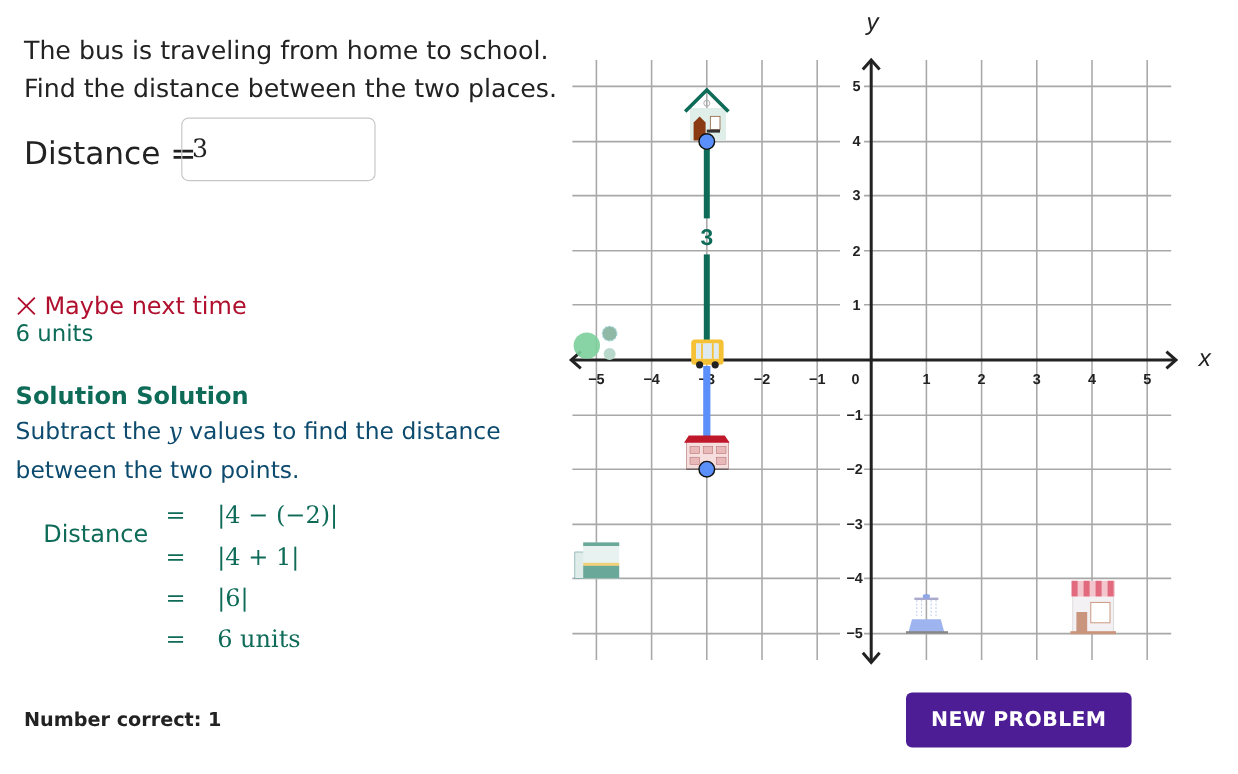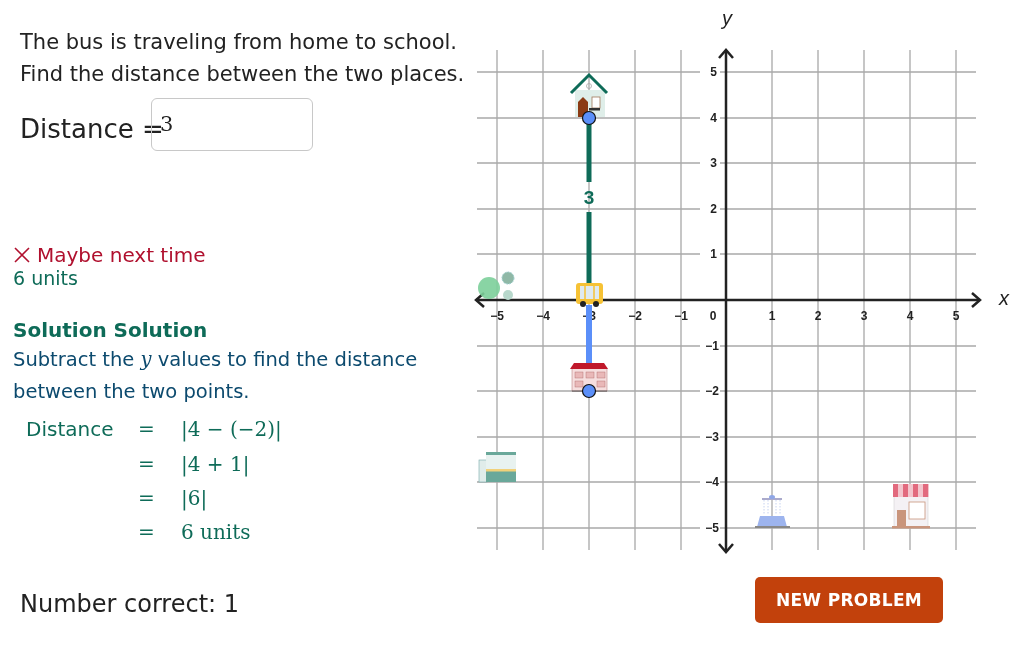--- a/index.html
+++ b/index.html
@@ -7,25 +7,25 @@
   .abs { position:absolute; }
   .prompt { left:20px; top:26px; font-size:21px; line-height:32px; color:#222; }
   .dist-label { left:20px; top:114px; font-size:26px; color:#222; }
   .answer-box { left:151px; top:98px; width:162px; height:53px; border:1px solid #c8c8c8; border-radius:6px; box-sizing:border-box; font-family:"DejaVu Serif", serif; font-size:21px; padding:13px 0 0 8px; color:#222; }
   .feedback { left:13px; top:202px; font-size:20px; color:#b0102e;margin-top:41px; }
   .correct-ans { left:13px; top:267px; font-size:19px; color:#0e6b58; }
   .sol-title { left:13px; top:318px; font-size:20px; font-weight:bold; color:#0e6b58; }
   .sol-text { left:13px; top:344px; font-size:19.5px; line-height:32px; color:#0c4a6e; width:440px; }
   .sol-text i { font-family:"DejaVu Serif", serif; }
   .eq { color:#0e6b58; font-size:20px; }
-  .eq .lhs { position:absolute; left:26px; }
+  .eq .lhs { position:absolute; left:36px;margin-top:16px; }
   .eq .op { position:absolute; left:138px; font-family:"DejaVu Serif", serif; }
   .eq .rhs { position:absolute; left:181px; font-family:"DejaVu Serif", serif; white-space:nowrap; }
-  .count { left:20px; top:590px; font-size:24px; color:#222; }
-  .btn { left:755px; top:577px; width:188px; height:46px; background:#c2410c; color:#fff; border:none; border-radius:5px; font-family:"DejaVu Sans", sans-serif; font-weight:bold; font-size:17px; letter-spacing:0.3px; cursor:pointer; }
+  .count { left:20px; top:590px; font-size:16px; color:#222;font-weight:bold; }
+  .btn { left:755px; top:577px; width:188px; height:46px; background:#4c1d95; color:#fff; border:none; border-radius:5px; font-family:"DejaVu Sans", sans-serif; font-weight:bold; font-size:17px; letter-spacing:0.3px; cursor:pointer; }
   svg text { font-family:"Liberation Sans", sans-serif; }
 </style>
 </head>
 <body>
 
 <div class="abs prompt">
   <div>The bus is traveling from home to school.</div>
   <div>Find the distance between the two places.</div>
 </div>
 

